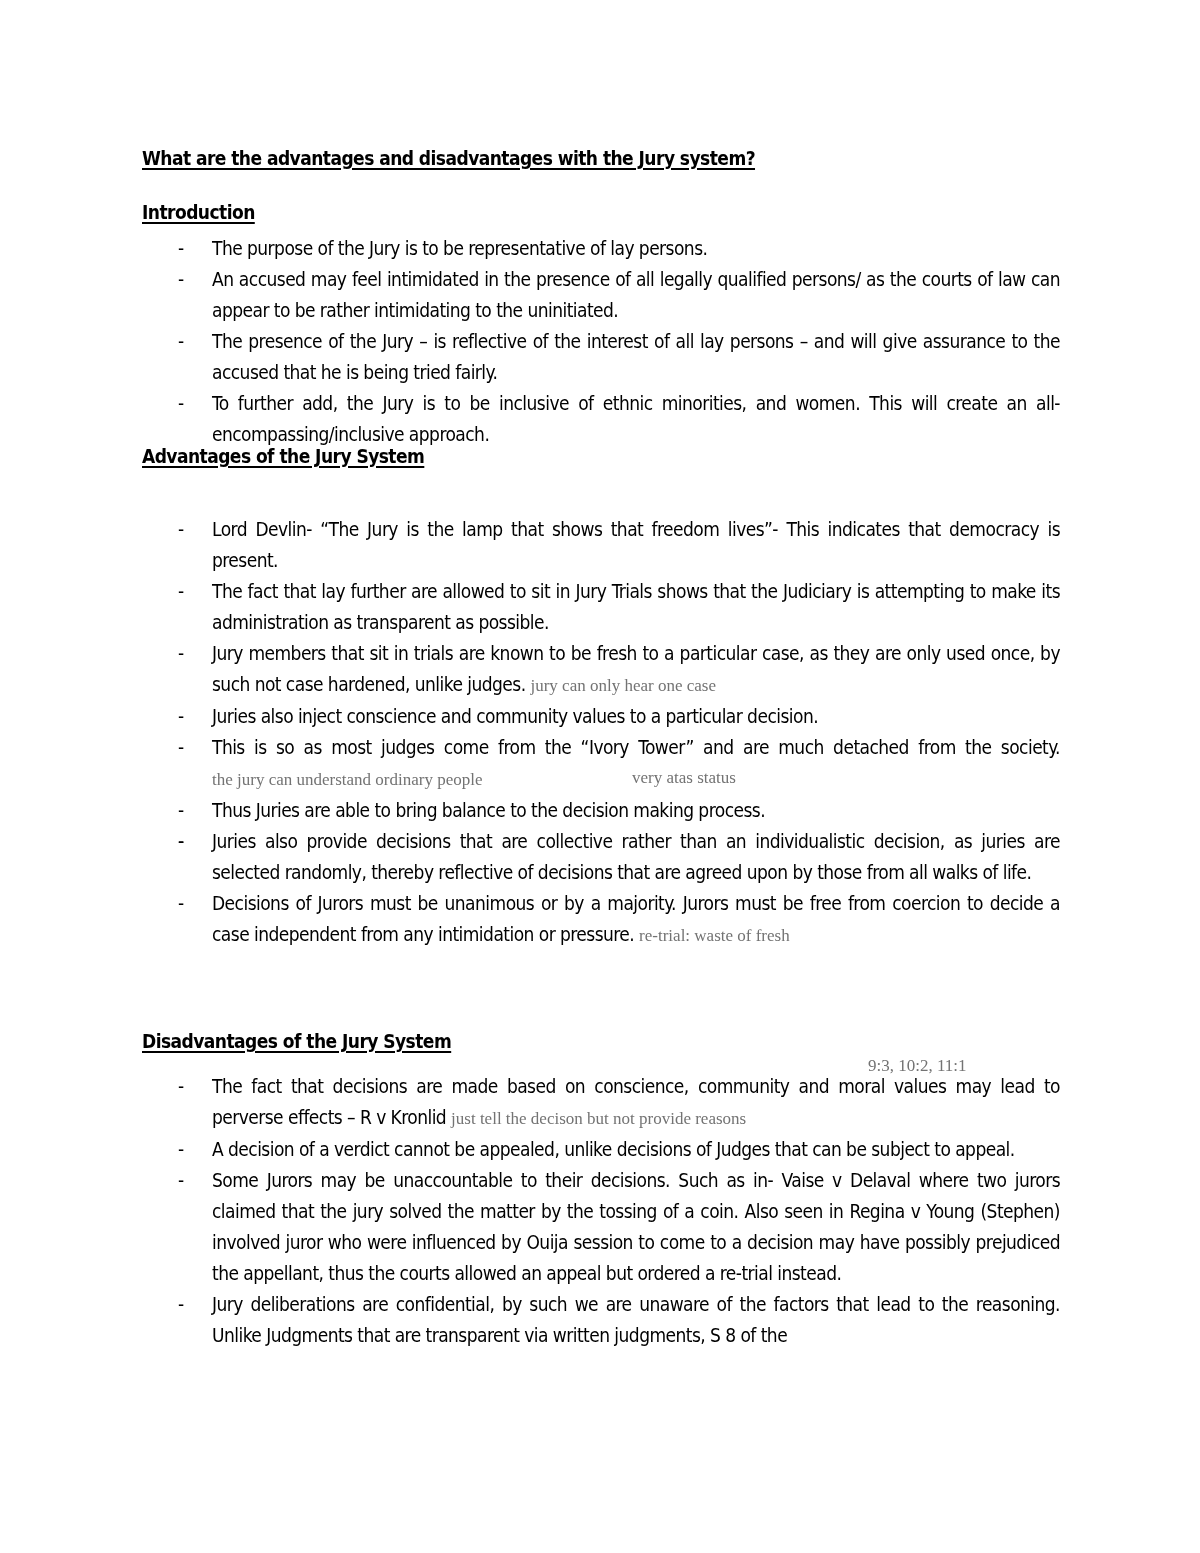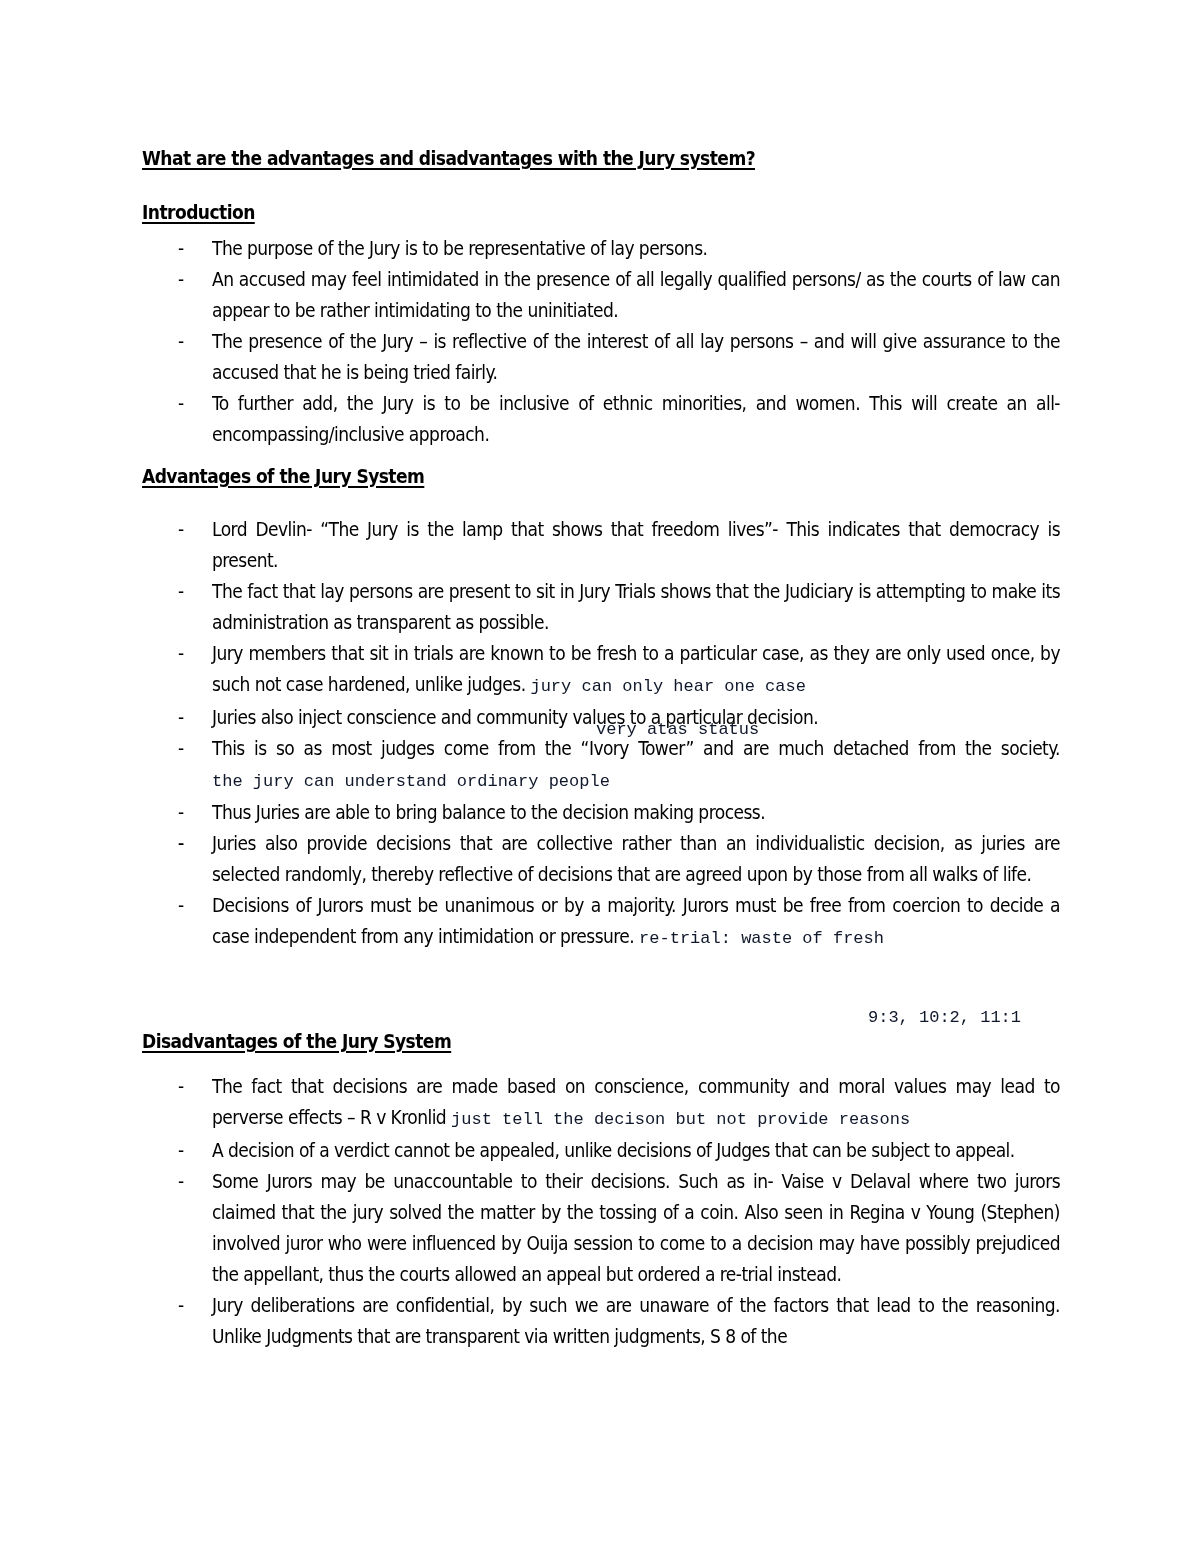--- a/index.html
+++ b/index.html
@@ -52,25 +52,26 @@
     }
     .dash {
       position: absolute;
       left: 36px;
       top: 0;
     }
     .case-name {
       text-underline-offset: 3px;
     }
     .note {
-      font-family: Liberation Mono, monospace;
-      color: #0f172a;
+      font-family: Liberation Serif, serif;
+      color: #737373;
       font-size: 17px;
       letter-spacing: 0;
       white-space: nowrap;
+      margin-top: 48px;
     }
     .note-abs {
       position: absolute;
       line-height: 20px;
     }
   </style>
 </head>
 <body>
 
 <div class="page text">
@@ -79,35 +80,35 @@
 
   <div class="heading" style="top:197px;">Introduction</div>
 
   <ul class="bullet-list" style="top:233px;">
     <li class="bullet"><span class="dash">-</span><span>The purpose of the Jury is to be representative of lay persons.</span></li>
     <li class="bullet"><span class="dash">-</span><span>An accused may feel intimidated in the presence of all legally qualified persons/ as the courts of law can appear to be rather intimidating to the uninitiated.</span></li>
     <li class="bullet"><span class="dash">-</span><span>The presence of the Jury – is reflective of the interest of all lay persons – and will give assurance to the accused that he is being tried fairly.</span></li>
     <li class="bullet"><span class="dash">-</span><span>To further add, the Jury is to be inclusive of ethnic minorities, and women. This will create an all-encompassing/inclusive approach.</span></li>
   </ul>
 
-  <div class="heading" style="top:461px;">Advantages of the Jury System</div>
+  <div class="heading" style="top:441px;">Advantages of the Jury System</div>
 
   <ul class="bullet-list" style="top:514px;">
     <li class="bullet"><span class="dash">-</span><span>Lord Devlin- “The Jury is the lamp that shows that freedom lives”- This indicates that democracy is present.</span></li>
-    <li class="bullet"><span class="dash">-</span><span>The fact that lay persons are present to sit in Jury Trials shows that the Judiciary is attempting  to make its administration as transparent as possible.</span></li>
+    <li class="bullet"><span class="dash">-</span><span>The fact that lay further are allowed to sit in Jury Trials shows that the Judiciary is attempting  to make its administration as transparent as possible.</span></li>
     <li class="bullet"><span class="dash">-</span><span>Jury members that sit in trials are known to be fresh to a particular case, as they are only used once, by such not case hardened, unlike judges.</span> <span class="note">jury can only hear one case</span></li>
     <li class="bullet"><span class="dash">-</span><span>Juries also inject conscience and community values to a particular decision.</span></li>
     <li class="bullet"><span class="dash">-</span><span>This is so as most judges come from the “Ivory Tower” and are much detached from the society.</span> <span class="note">the jury can understand ordinary people</span></li>
     <li class="bullet"><span class="dash">-</span><span>Thus Juries are able to bring balance to the decision making process.</span></li>
     <li class="bullet"><span class="dash">-</span></li>
     <li class="bullet"><span class="dash">-</span><span>Juries also provide decisions that are collective rather than an individualistic decision, as juries are selected randomly, thereby reflective of decisions that are agreed upon by those from all walks of life.</span></li>
     <li class="bullet"><span class="dash">-</span><span>Decisions of Jurors must be unanimous or by a majority. Jurors must be free from coercion to decide a case independent from any intimidation or pressure.</span> <span class="note">re-trial: waste of fresh</span></li>
   </ul>
 
-  <div class="note note-abs" style="left:596px; top:720px;">very atas status</div>
+  <div class="note note-abs" style="left:632px; top:720px;">very atas status</div>
   <div class="note note-abs" style="left:868px; top:1008px;">9:3, 10:2, 11:1</div>
 
   <div class="heading" style="top:1026px;">Disadvantages of the Jury System</div>
 
   <ul class="bullet-list" style="top:1071px;">
     <li class="bullet"><span class="dash">-</span><span>The fact that decisions are made based on conscience, community and moral values may lead to perverse effects – R v Kronlid</span> <span class="note">just tell the decison but not provide reasons</span></li>
     <li class="bullet"><span class="dash">-</span><span>A decision of a verdict cannot be appealed, unlike decisions of Judges that can be subject to appeal.</span></li>
     <li class="bullet"><span class="dash">-</span><span>Some Jurors may be unaccountable to their decisions. Such as in- </span><span class="case-name">Vaise v Delaval</span><span> where two jurors claimed that the jury solved the matter by the tossing of a coin. Also seen in </span><span class="case-name">Regina v Young (Stephen)</span><span> involved juror who were influenced by Ouija session to come to a decision may have possibly prejudiced the appellant, thus the courts allowed an appeal but ordered a re-trial instead.</span></li>
     <li class="bullet"><span class="dash">-</span><span>Jury deliberations are confidential, by such we are unaware of the factors that lead to the reasoning. Unlike Judgments that are transparent via written judgments, S 8 of the</span></li>
   </ul>

